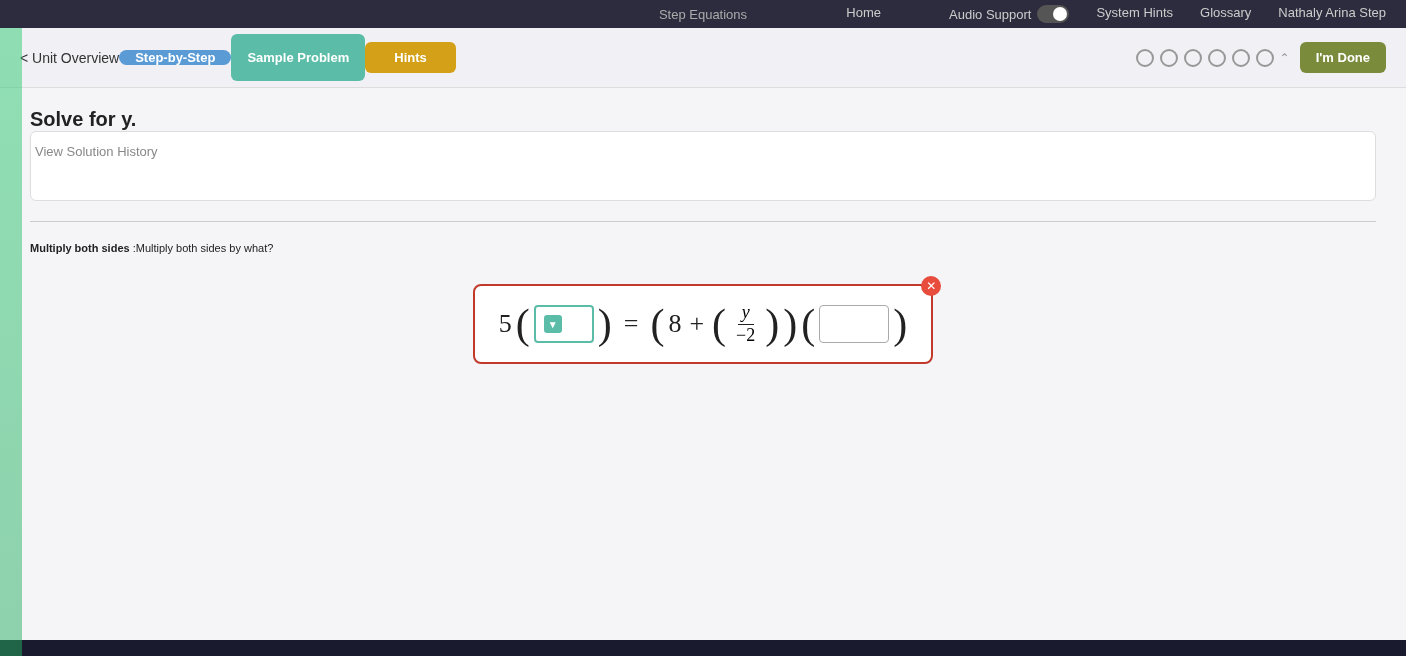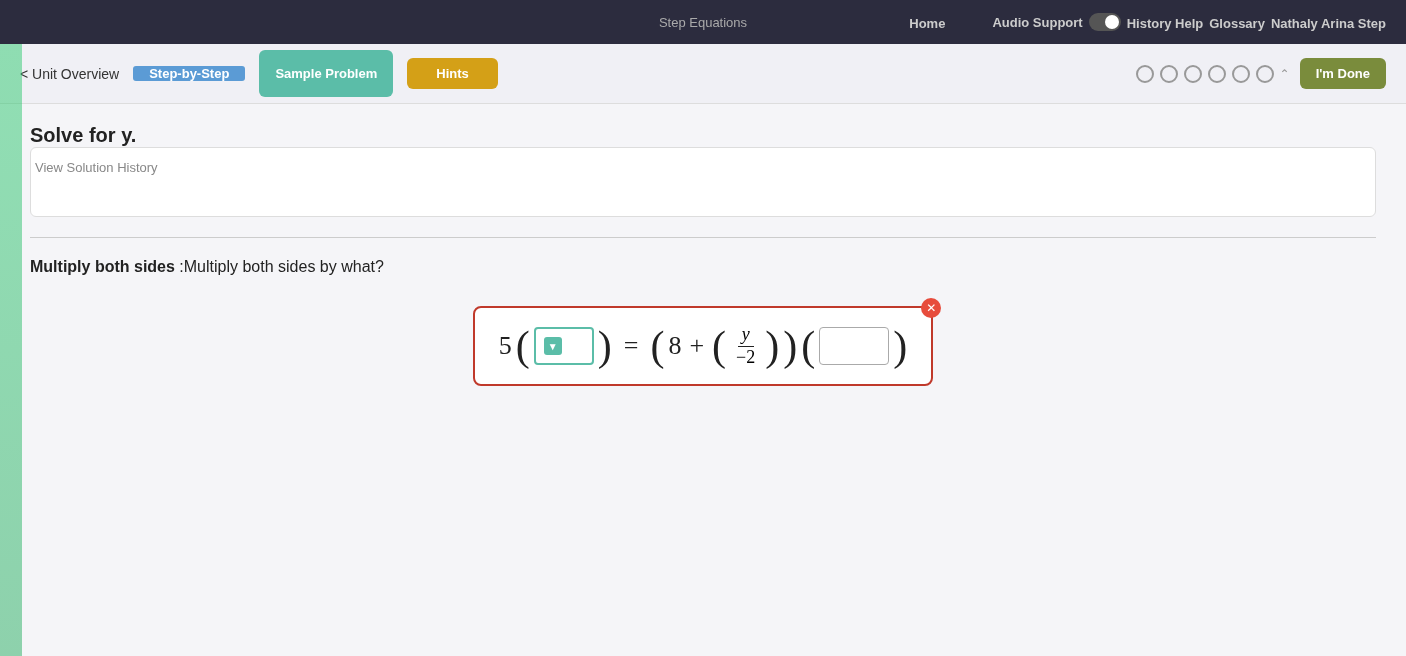--- a/index.html
+++ b/index.html
@@ -8,41 +8,40 @@
       background: #1a1a2e;
       width: 1406px;
       height: 656px;
       overflow: hidden;
       position: relative;
     }
 
     
     .top-nav {
       background: #2c2c3e;
-      height: 44px;
+      height: 28px;
       display: flex;
       align-items: center;
       justify-content: flex-end;
       padding: 0 20px;
       position: relative;
     }
 
     .nav-title {
       position: absolute;
       left: 50%;
       transform: translateX(-50%);
       color: #aaa;
       font-size: 13px;
     }
 
     .nav-links {
       display: flex;
-      align-items: flex-end;
-      gap: 6px;
-      font-weight: bold;
+      align-items: flex-start;
+      gap: 27px;
     }
 
     .nav-link {
       color: #ccc;
       font-size: 13px;
       cursor: pointer;
       text-decoration: none;
     }
 
     .audio-support {
@@ -72,38 +71,37 @@
       right: 2px;
     }
 
     
     .main-toolbar {
       background: #f0f0f5;
       height: 60px;
       display: flex;
       align-items: center;
       padding: 0 20px;
-      gap: 14px;
       border-bottom: 1px solid #ddd;
     }
 
     .unit-overview-link {
       color: #333;
       font-size: 14px;
       font-weight: 500;
       cursor: pointer;
       text-decoration: none;
       white-space: nowrap;
     }
 
     .btn-step-by-step {
       background: #5b9bd5;
       color: white;
       border: none;
-      border-radius: 3px;
+      border-radius: 10px;
       padding: 0 16px;
       font-size: 13px;
       font-weight: bold;
       cursor: pointer;
       white-space: nowrap;
     }
 
     .btn-sample-problem {
       background: #5bbda8;
       color: white;
@@ -190,21 +188,21 @@
       cursor: pointer;
     }
 
     .divider {
       border: none;
       border-top: 1px solid #ccc;
       margin-bottom: 20px;
     }
 
     .multiply-instruction {
-      font-size: 16px;
+      font-size: 11px;
       color: #222;
       margin-bottom: 30px;
       margin-top: 6px;
     }
 
     .multiply-instruction strong {
       font-weight: bold;
     }
 
     
@@ -334,21 +332,21 @@
 <div class="top-nav">
   <div class="nav-title">
     <span>Step Equations</span>
   </div>
   <div class="nav-links">
     <a class="nav-link">Home</a>
     <div class="audio-support nav-link">
       <span>Audio Support</span>
       <div class="toggle-switch"></div>
     </div>
-    <a class="nav-link">History Help</a>
+    <a class="nav-link">System Hints</a>
     <a class="nav-link">Glossary</a>
     <span class="nav-link">Nathaly Arina Step</span>
   </div>
 </div>
 
 <div class="main-toolbar">
   <a class="unit-overview-link">&lt; Unit Overview</a>
   <button class="btn-step-by-step">Step-by-Step</button>
   <button class="btn-sample-problem">Sample Problem</button>
   <button class="btn-hints">Hints</button>

